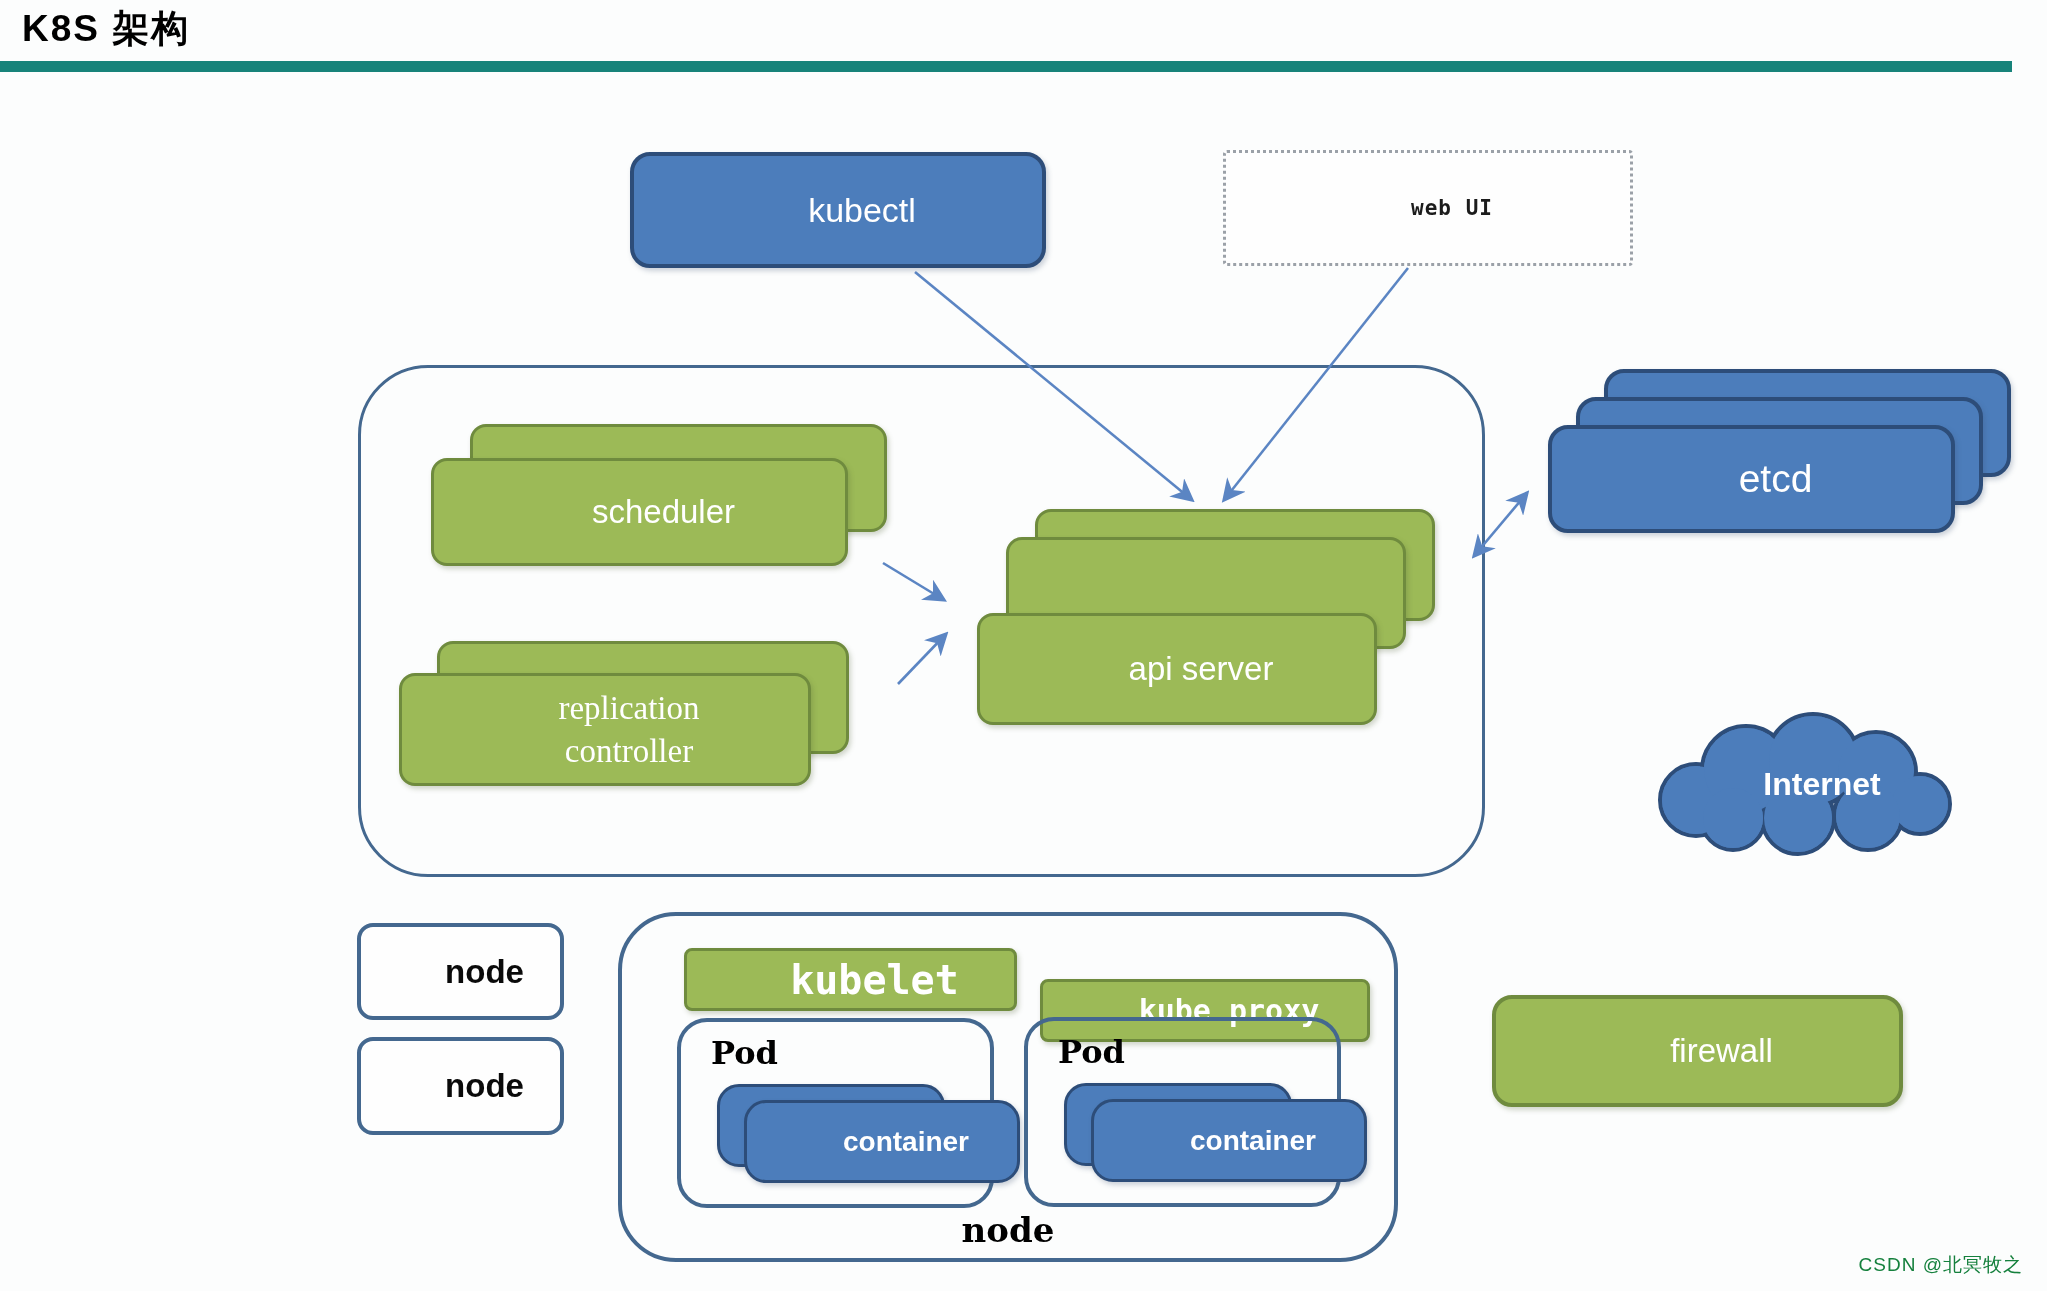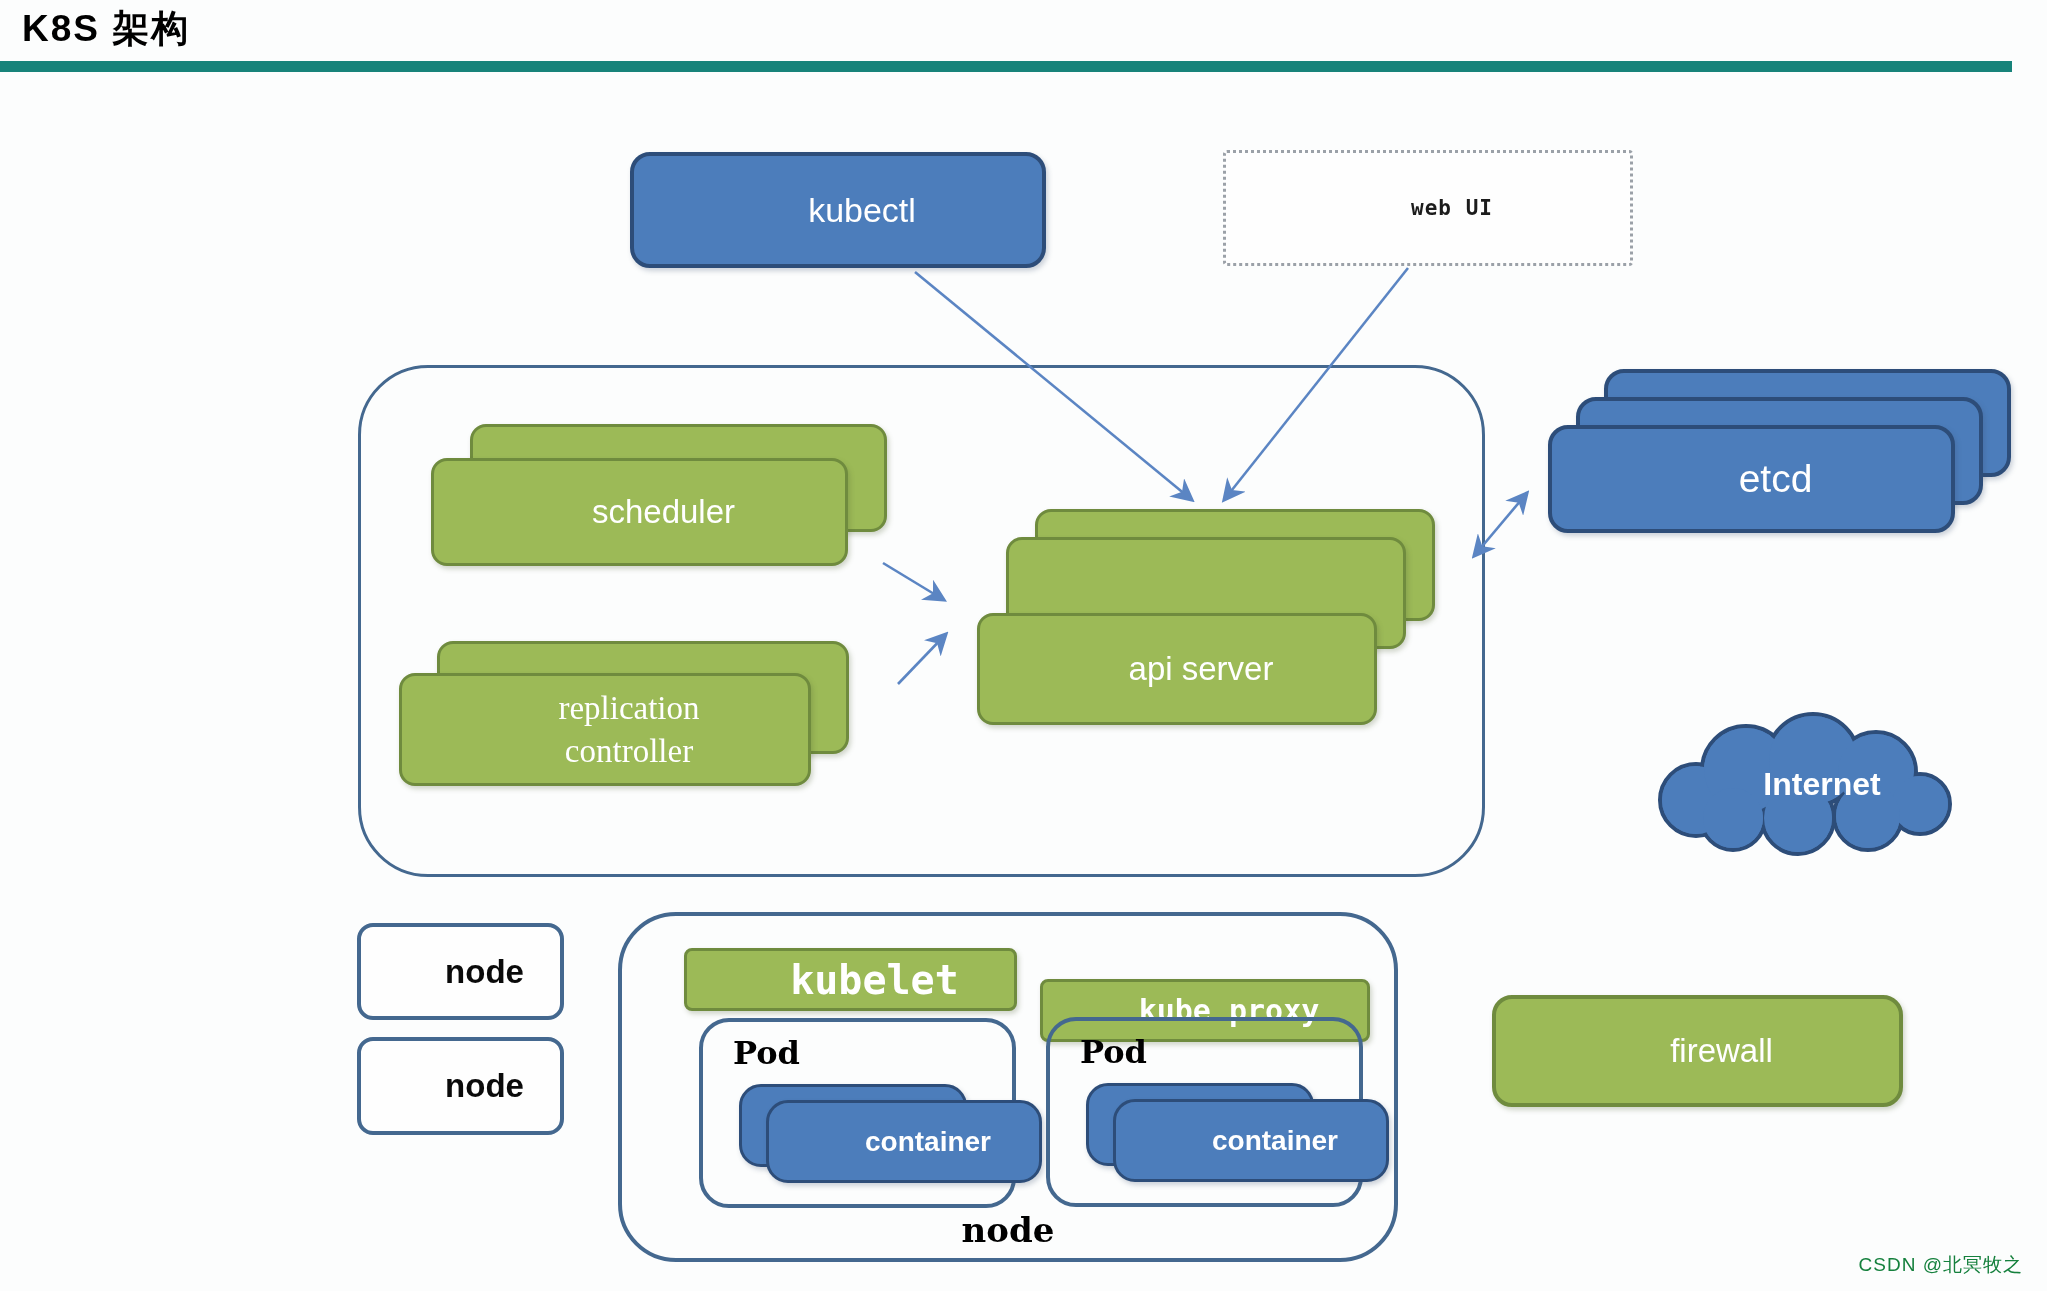--- a/index.html
+++ b/index.html
@@ -66,21 +66,21 @@
 
   .node1{left:357px;top:923px;width:207px;height:97px;font-size:33px;font-weight:800;}
   .node2{left:357px;top:1037px;width:207px;height:98px;font-size:33px;font-weight:800;}
 
   .worker{left:618px;top:912px;width:780px;height:350px;border-radius:58px;border-width:4px;}
   .kubelet{left:684px;top:948px;width:333px;height:63px;border-radius:8px;
     font-family:"DejaVu Sans Mono","Liberation Mono",monospace;font-weight:bold;font-size:40px;}
   .kubeproxy{left:1040px;top:948px;width:330px;height:63px;border-radius:8px;
     font-family:"DejaVu Sans Mono","Liberation Mono",monospace;font-weight:bold;font-size:30px;margin-top:31px;}
 
-  .pod{border:4px solid var(--frame-blue,#44688f);border-radius:30px;background:transparent;margin-left:22px;}
+  .pod{border:4px solid var(--frame-blue,#44688f);border-radius:30px;background:transparent;}
   .pod1{left:677px;top:1018px;width:317px;height:190px;}
   .pod2{left:1024px;top:1017px;width:317px;height:190px;}
   .pod-label{position:absolute;left:30px;top:12px;color:#000;
     font-family:"DejaVu Serif","Liberation Serif",serif;font-weight:bold;font-size:32px;}
   .ctr{position:absolute;width:222px;height:77px;border-radius:22px;font-size:28px;border-width:3px;font-weight:bold;}
   .ctr-back{left:36px;top:62px;}
   .ctr-front{left:63px;top:78px;}
 
   .worker-label{position:absolute;left:0;right:0;bottom:8px;text-align:center;color:#000;
     font-family:"DejaVu Serif","Liberation Serif",serif;font-weight:bold;font-size:34px;}

